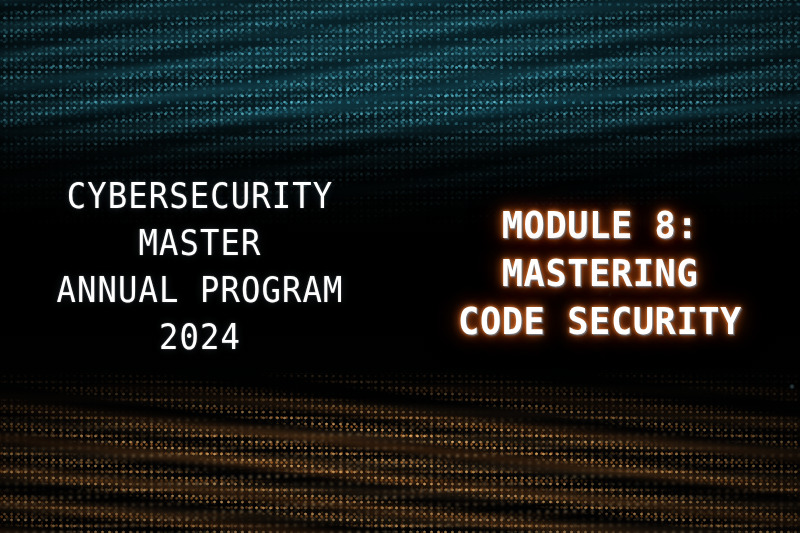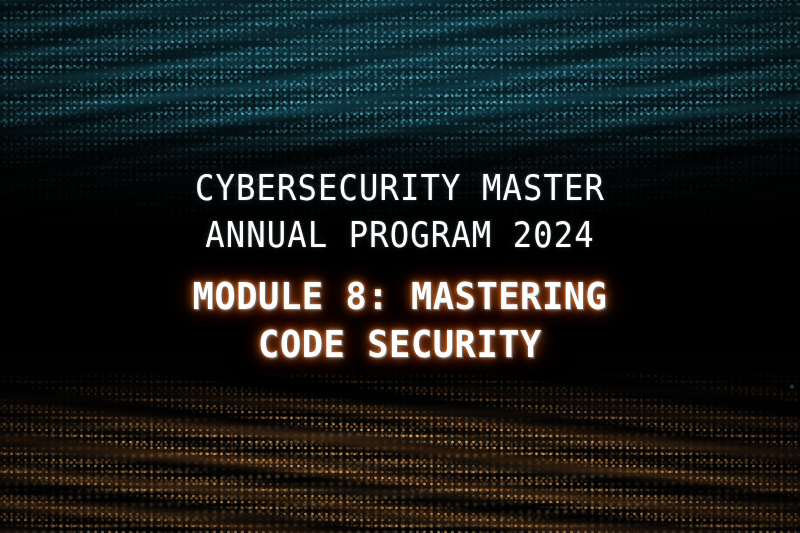--- a/index.html
+++ b/index.html
@@ -272,22 +272,22 @@
     inset: 0;
     background: radial-gradient(ellipse 78% 70% at 50% 50%, rgba(0,0,0,0) 42%, rgba(0,0,0,0.55) 100%);
     pointer-events: none;
   }
 
   
   .content {
     position: absolute;
     inset: 0;
     display: flex;
-    flex-direction: column;
-    align-items: flex-end;
+    flex-direction: row;
+    align-items: center;
     justify-content: center;
     text-align: center;
     z-index: 5;
   }
 
   .title-group {
     width: 100%;
   }
 
   .line-main {

